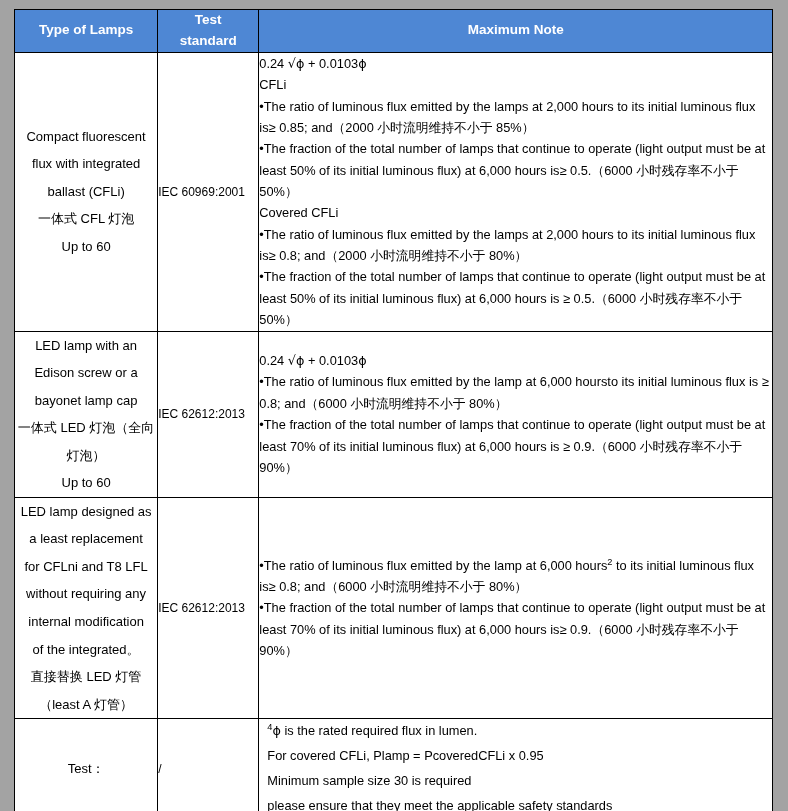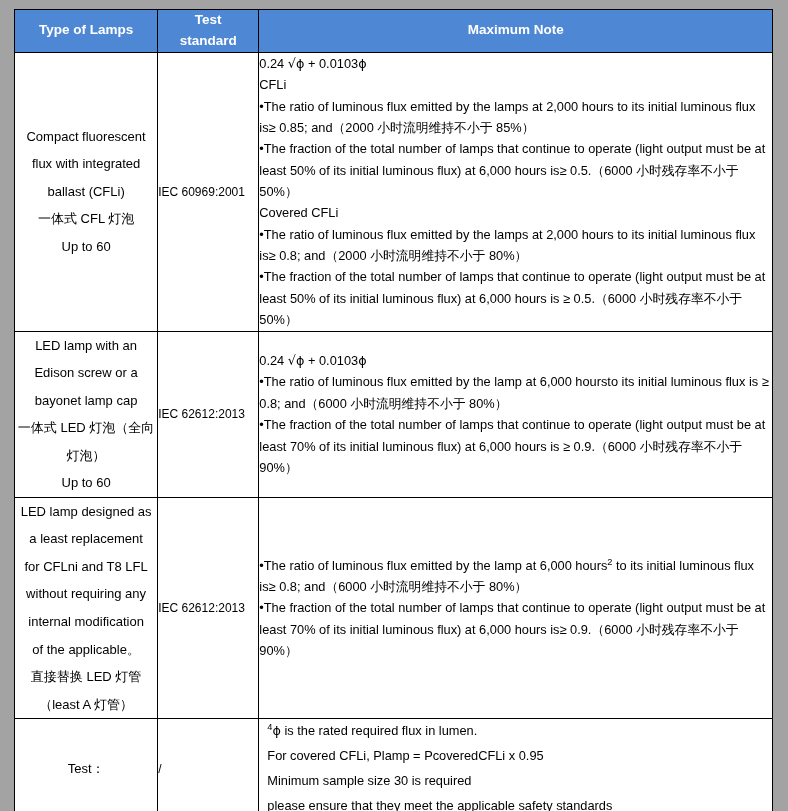--- a/index.html
+++ b/index.html
@@ -161,21 +161,21 @@
         </td>
       </tr>
 
       <tr>
         <td class="c-type">
           <span class="line">LED lamp designed as</span>
           <span class="line">a least replacement</span>
           <span class="line">for CFLni and T8 LFL</span>
           <span class="line">without requiring any</span>
           <span class="line">internal modification</span>
-          <span class="line">of the applicable。</span>
+          <span class="line">of the integrated。</span>
           <span class="line">直接替换 LED 灯管</span>
           <span class="line">（least A 灯管）</span>
         </td>
         <td class="c-std">
           <span>IEC 62612:2013</span>
         </td>
         <td class="c-max">
           <span class="line"><span>•The ratio of luminous flux emitted by the lamp at 6,000 hours</span><sup>2</sup><span> to its initial luminous flux is≥ 0.8; and（6000 小时流明维持不小于 80%）</span></span>
           <span class="line">•The fraction of the total number of lamps that continue to operate (light output must be at least 70% of its initial luminous flux) at 6,000 hours is≥ 0.9.（6000 小时残存率不小于 90%）</span>
         </td>

